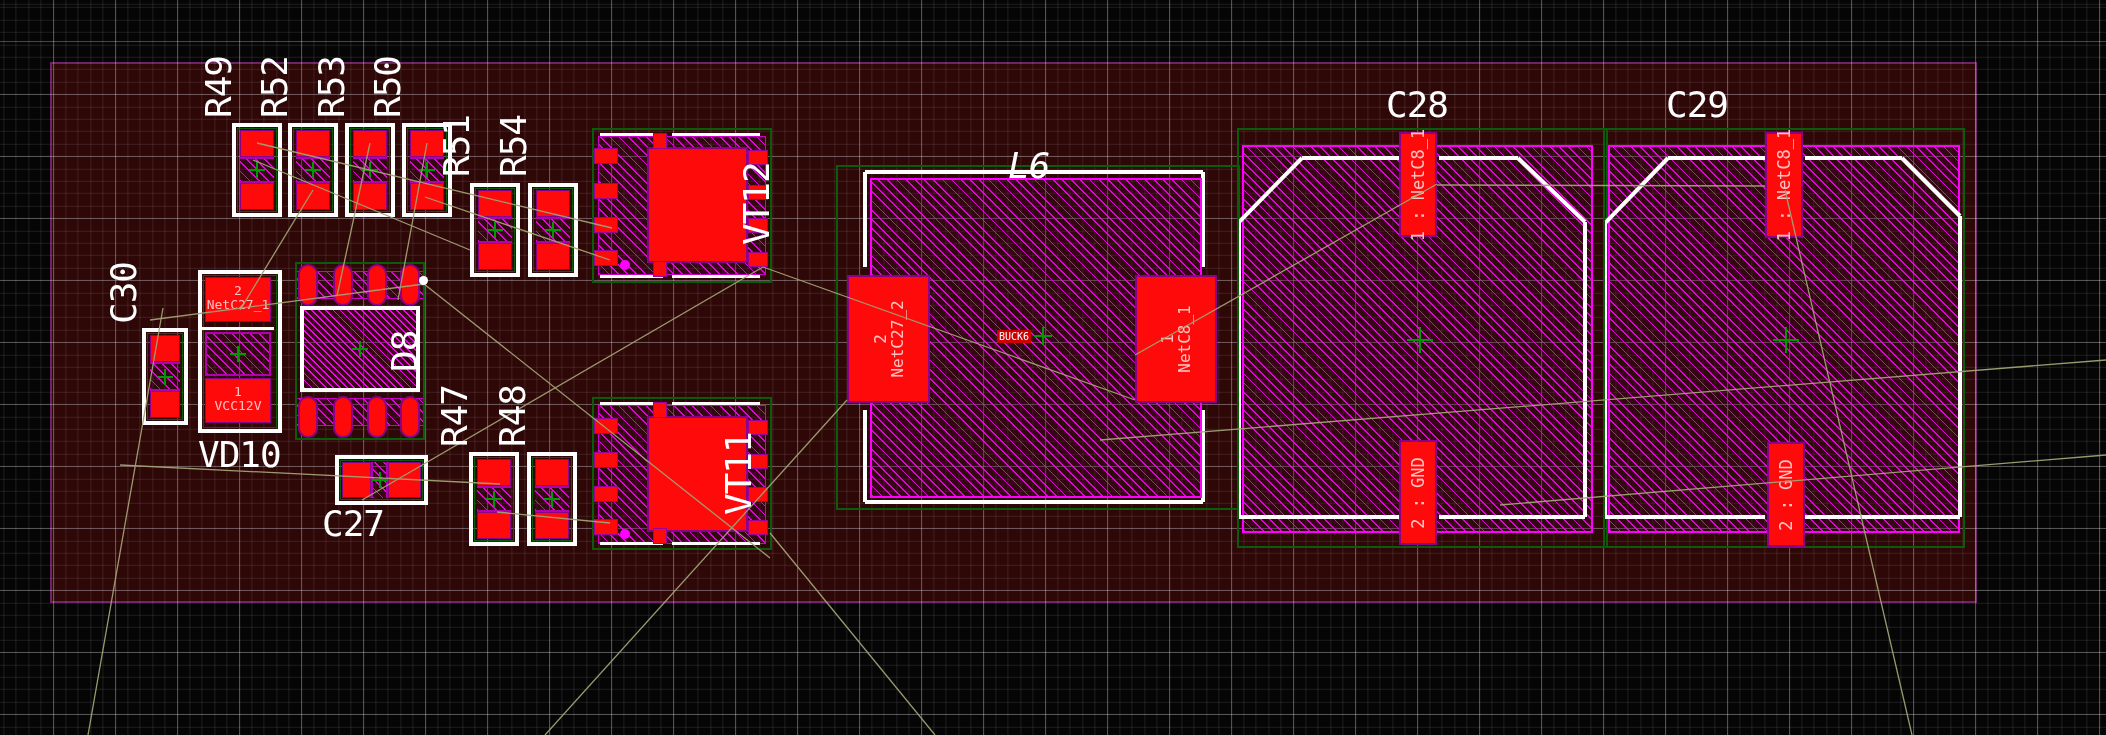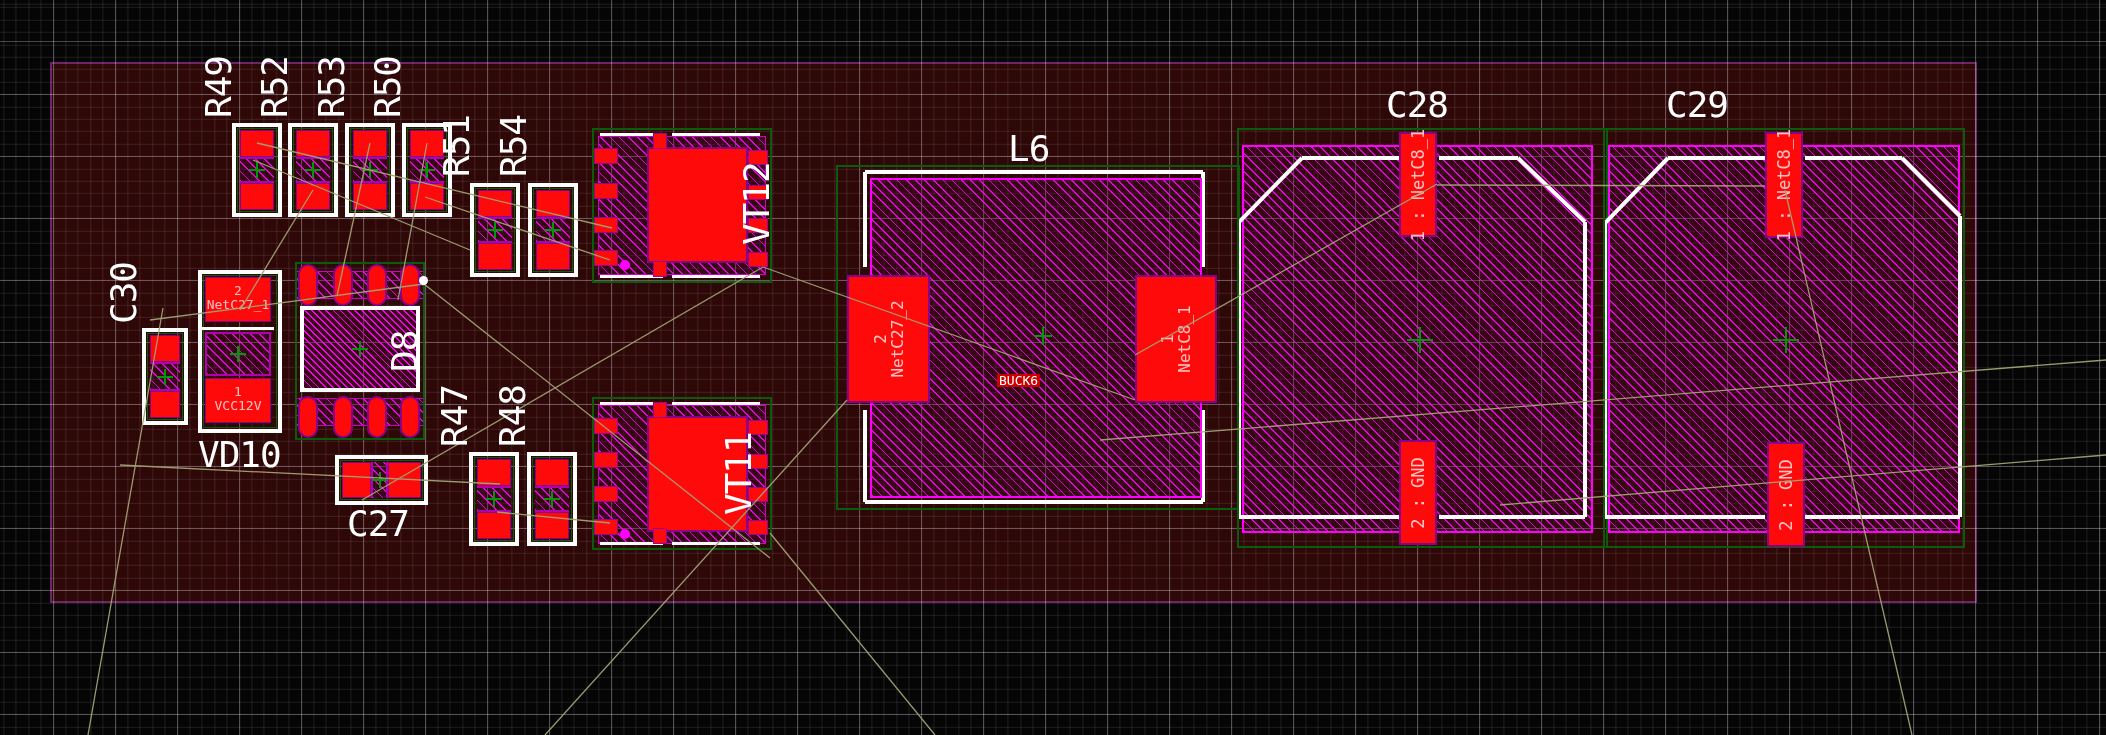--- a/index.html
+++ b/index.html
@@ -80,21 +80,21 @@
   .vtx .hat { position:absolute; left:4px; top:6px; width:168px; height:139px; border:1px solid #cc00cc; }
   .vtx .silk { position:absolute; height:3px; background:#fff; }
   .vtx .lpad { position:absolute; left:0; width:24px; height:16px; background:#ff0a0a; border:1px solid #9b009b; }
   .vtx .bigpad { position:absolute; left:53px; top:17px; width:101px; height:116px; background:#ff0a0a; border:2px solid #8b008b; }
   .vtx .tab { position:absolute; background:#ff0a0a; border:1px solid #9b009b; }
   .vtx .dot { position:absolute; left:26px; top:130px; width:10px; height:10px; border-radius:50%; background:#ff00ff; }
   
   .l6 { width:404px; height:345px; border:2px solid #0a5c0a; }
   .l6 .body { position:absolute; left:32px; top:11px; width:332px; height:320px; border:2px solid #ff00ff; }
   .l6 .pad { position:absolute; width:83px; height:128px; border:2px solid #8b008b; }
-  .l6 .netlbl { position:absolute; background:#cc0000; color:#fff; font-size:13px; line-height:13px; padding:0 2px; z-index:4;margin-top:44px; }
+  .l6 .netlbl { position:absolute; background:#cc0000; color:#fff; font-size:10px; line-height:13px; padding:0 2px; z-index:4; }
   
   .bigcap { border:2px solid #0a5c0a; }
   .bigcap .body { position:absolute; border:2px solid #ff00ff; }
   .bigcap .pad { position:absolute; width:38px; height:105px; border:2px solid #8b008b; }
   .bigcap svg { position:absolute; left:0; top:0; z-index:2; }
   .cross22 { position:absolute; width:26px; height:26px; }
   .cross22::before, .cross22::after { content:''; position:absolute; background:#009900; }
   .cross22::before { left:0; top:12px; width:26px; height:2px; }
   .cross22::after { left:12px; top:0; width:2px; height:26px; }
   .cross18 { position:absolute; width:18px; height:18px; }
@@ -337,18 +337,18 @@
   <div class="ref rot" style="left:407px; top:80px;">R50</div>
   <div class="ref rot" style="left:476px; top:139px;">R51</div>
   <div class="ref rot" style="left:533px; top:139px;">R54</div>
   <div class="ref rot" style="left:474px; top:409px;">R47</div>
   <div class="ref rot" style="left:532px; top:409px;">R48</div>
   <div class="ref rot" style="left:143px; top:286px;">C30</div>
   <div class="ref rot" style="left:424px; top:334px;">D8</div>
   <div class="ref rot" style="left:776px; top:207px;">VT12</div>
   <div class="ref rot" style="left:758px; top:477px;">VT11</div>
   <div class="ref" style="left:198px; top:436px;">VD10</div>
-  <div class="ref" style="left:347px; top:505px;text-align:center;">C27</div>
-  <div class="ref" style="left:1008px; top:130px;">L6</div>
+  <div class="ref" style="left:322px; top:505px;text-align:center;">C27</div>
+  <div class="ref" style="left:1008px; top:147px;font-style:italic;">L6</div>
   <div class="ref" style="left:1386px; top:86px;">C28</div>
   <div class="ref" style="left:1666px; top:86px;">C29</div>
 
 </div>
 
 </body></html>

